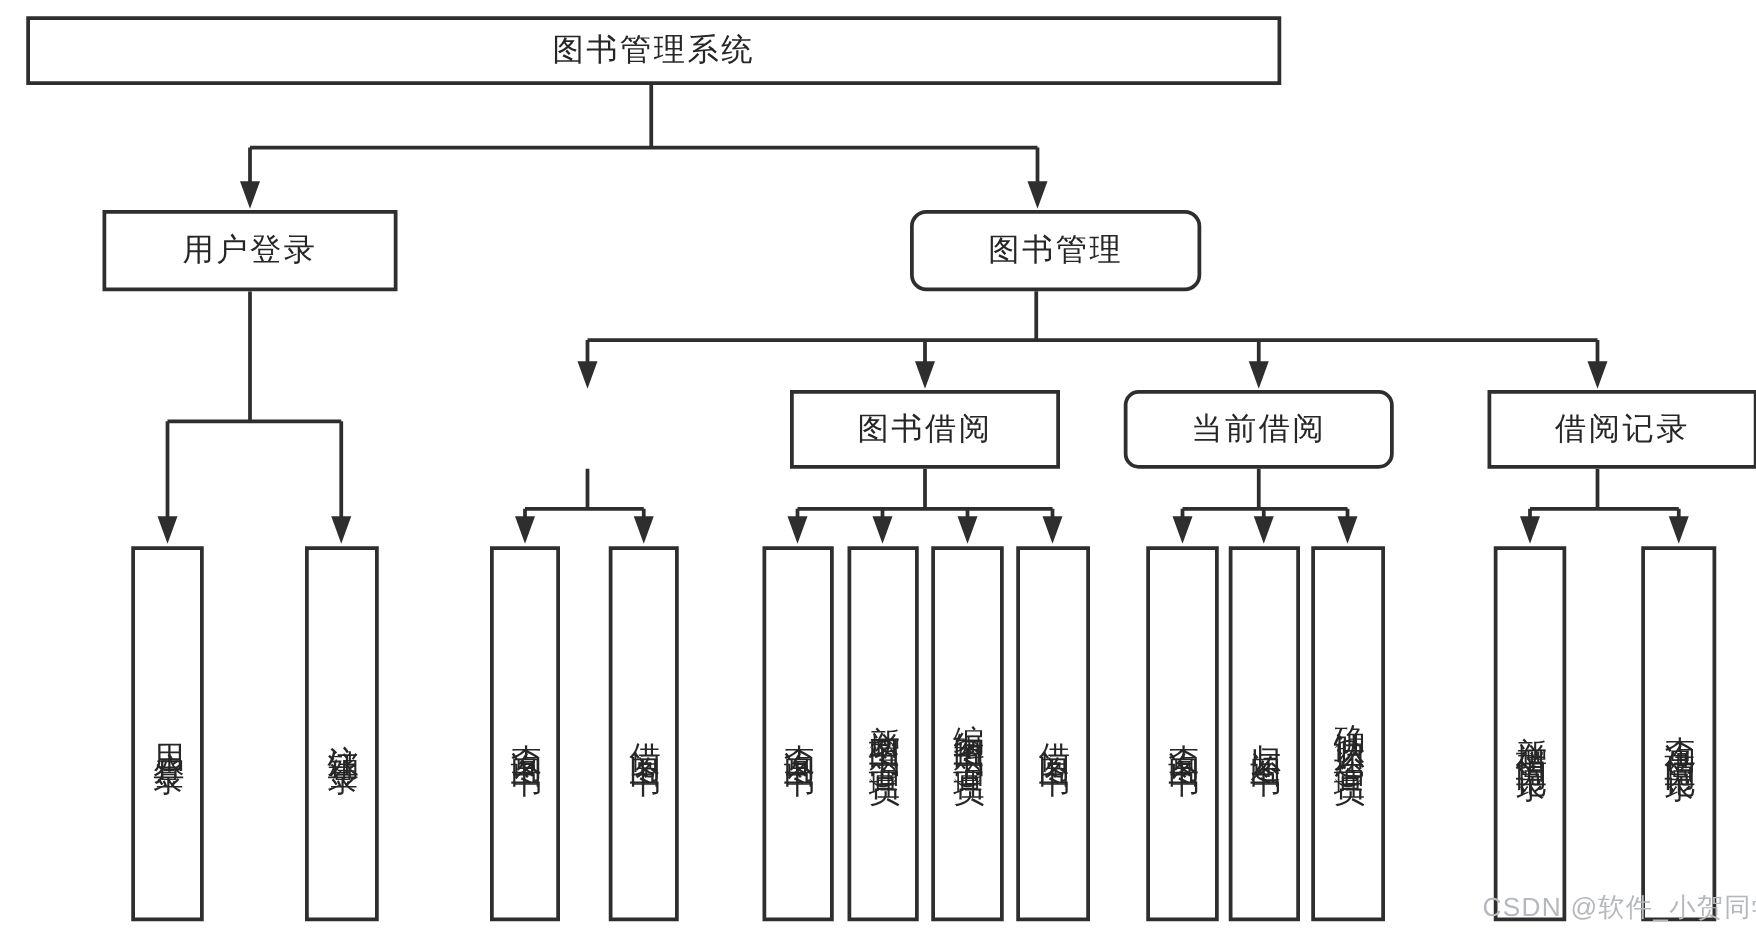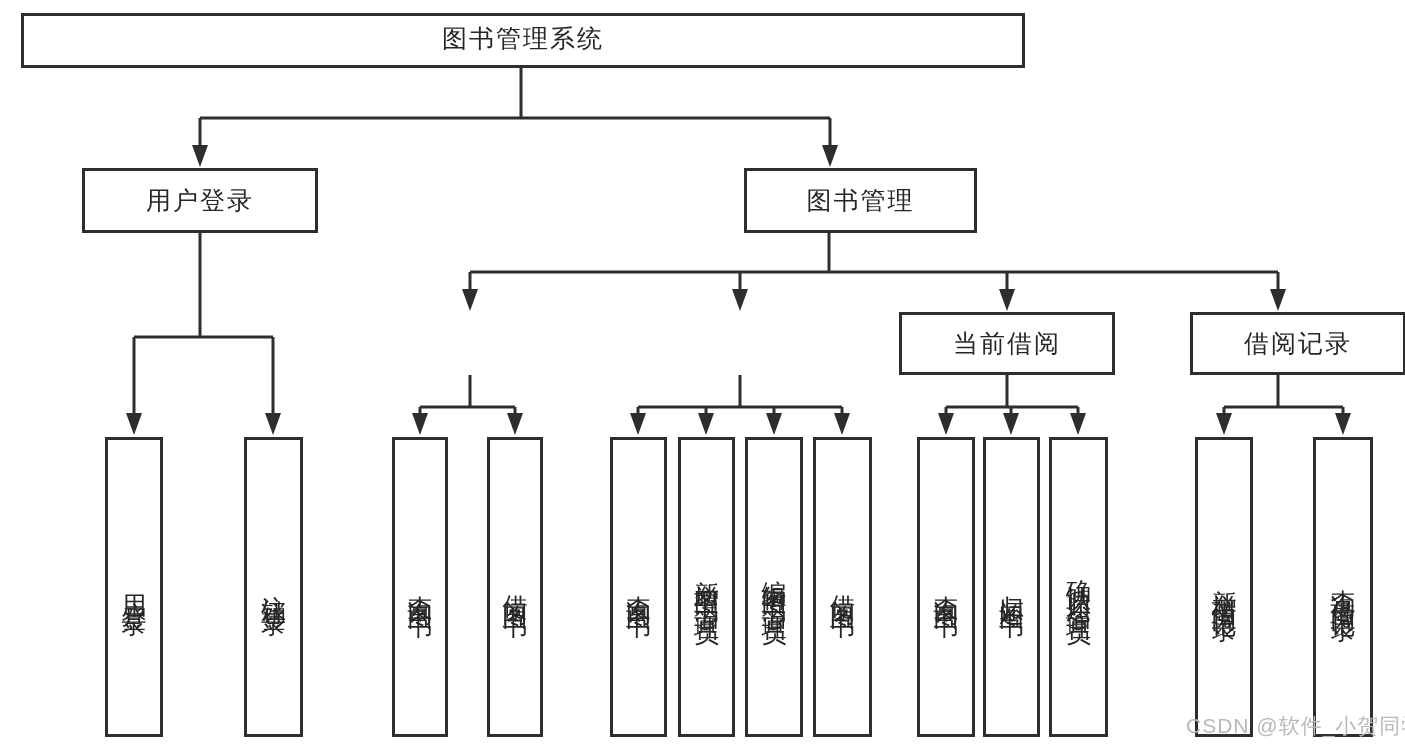--- a/index.html
+++ b/index.html
@@ -95,32 +95,35 @@
       <polygon points="766,413 782,413 774,435"></polygon>
       <polygon points="834,413 850,413 842,435"></polygon>
       <polygon points="938,413 954,413 946,435"></polygon>
       <polygon points="1003,413 1019,413 1011,435"></polygon>
       <polygon points="1070,413 1086,413 1078,435"></polygon>
       <polygon points="1216,413 1232,413 1224,435"></polygon>
       <polygon points="1335,413 1351,413 1343,435"></polygon>
     </g>
   </svg>
 
-  <div class="node h" style="left:21px; top:13px; width:1004px; height:55px;font-family:Liberation Mono, monospace;">
+  <div class="node h" style="left:21px; top:13px; width:1004px; height:55px;">
     <span>图书管理系统</span>
   </div>
 
   <div class="node h" style="left:82px; top:168px; width:236px; height:65px;">
     <span>用户登录</span>
   </div>
-  <div class="node h" style="left:744px; top:168px; width:233px; height:65px;">
+  <div class="node h" style="left:728px; top:168px; width:233px; height:65px;border-radius:13px;">
     <span>图书管理</span>
   </div>
 
-  <div class="node h" style="left:899px; top:312px; width:216px; height:63px;">
+  <div class="node h" style="left:632px; top:312px; width:216px; height:63px;">
+    <span>图书借阅</span>
+  </div>
+  <div class="node h" style="left:899px; top:312px; width:216px; height:63px;border-radius:12px;">
     <span>当前借阅</span>
   </div>
   <div class="node h" style="left:1170px; top:312px; width:216px; height:63px;margin-left:20px;">
     <span>借阅记录</span>
   </div>
 
   <div class="node v" style="left:105px; top:437px; width:58px; height:300px;">
     <span>用户登录</span>
   </div>
   <div class="node v" style="left:244px; top:437px; width:59px; height:300px;">

